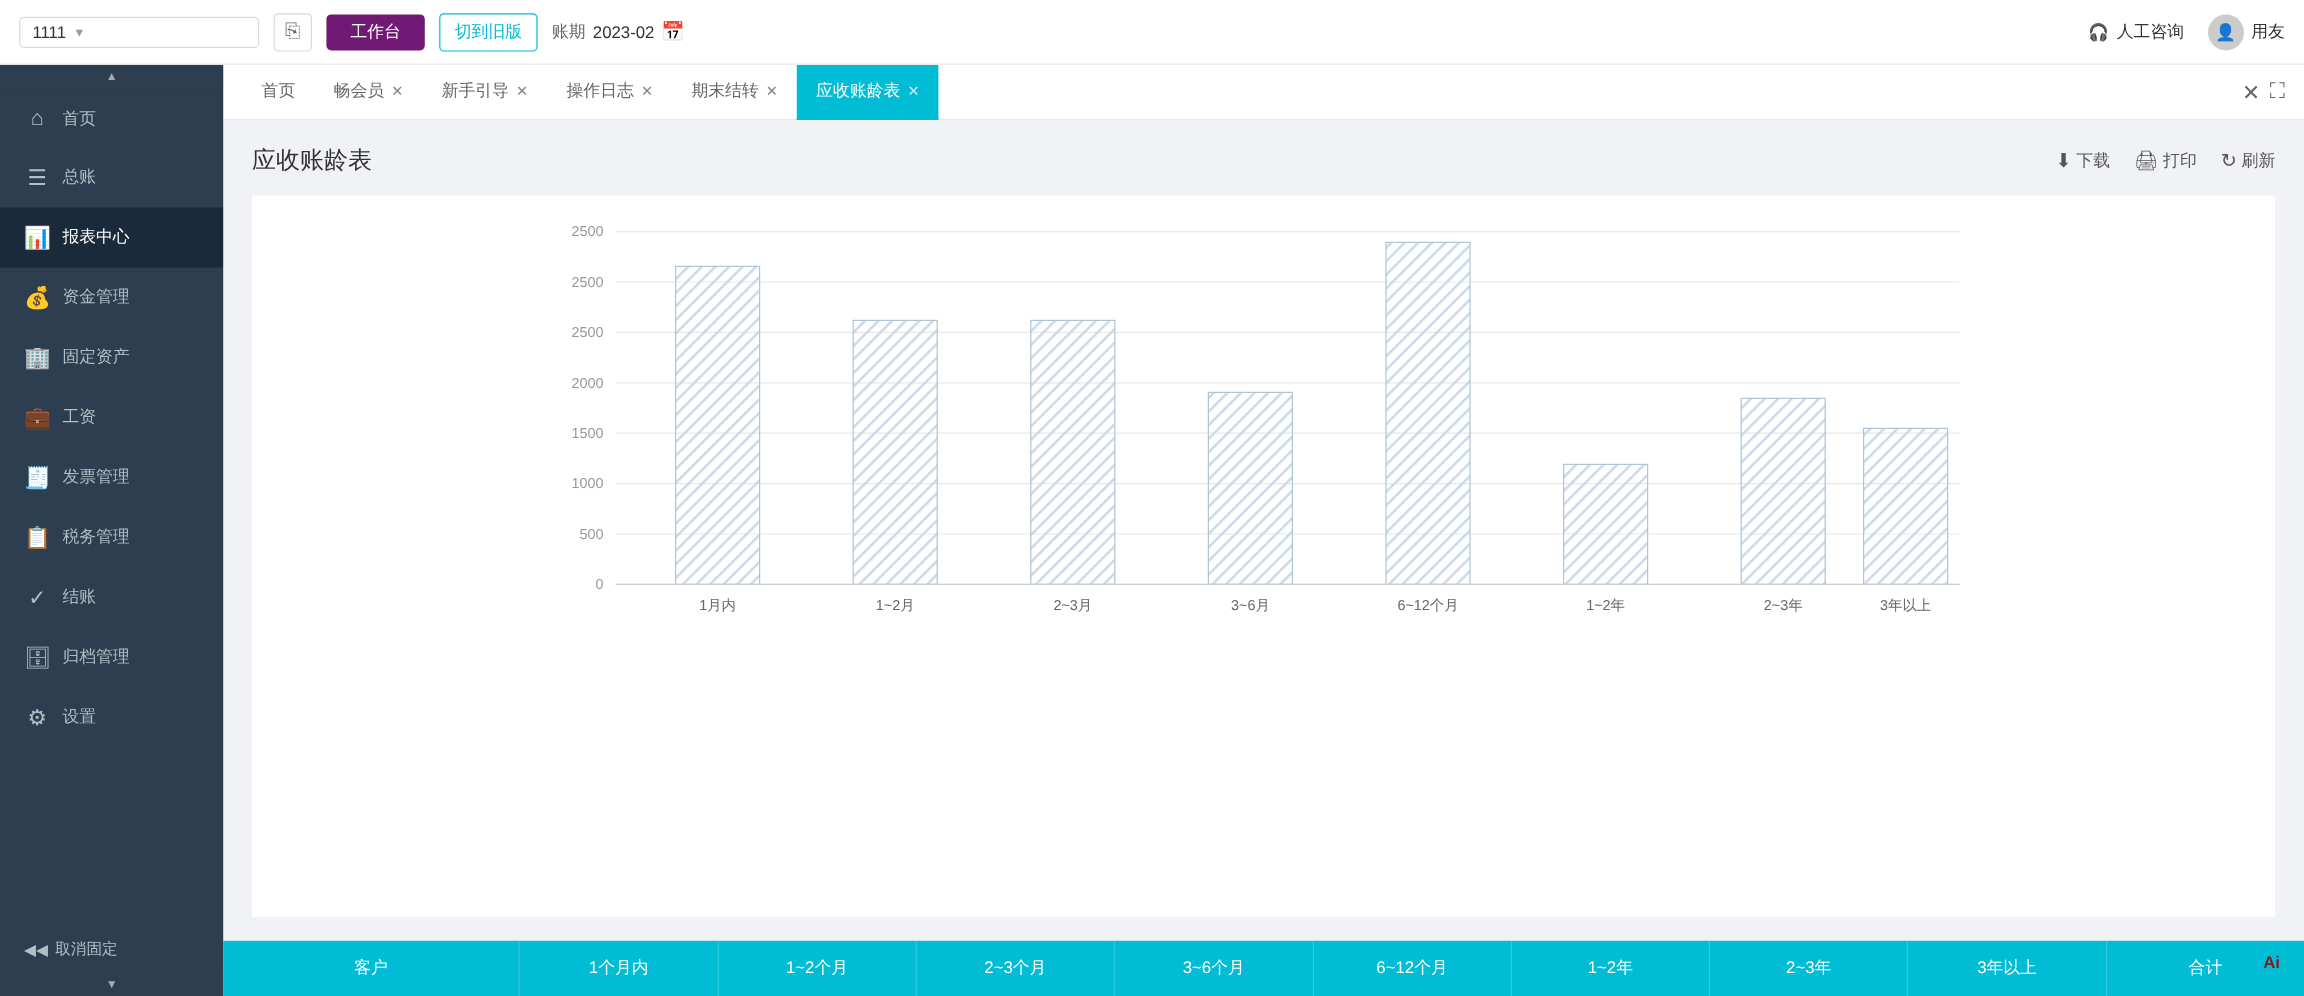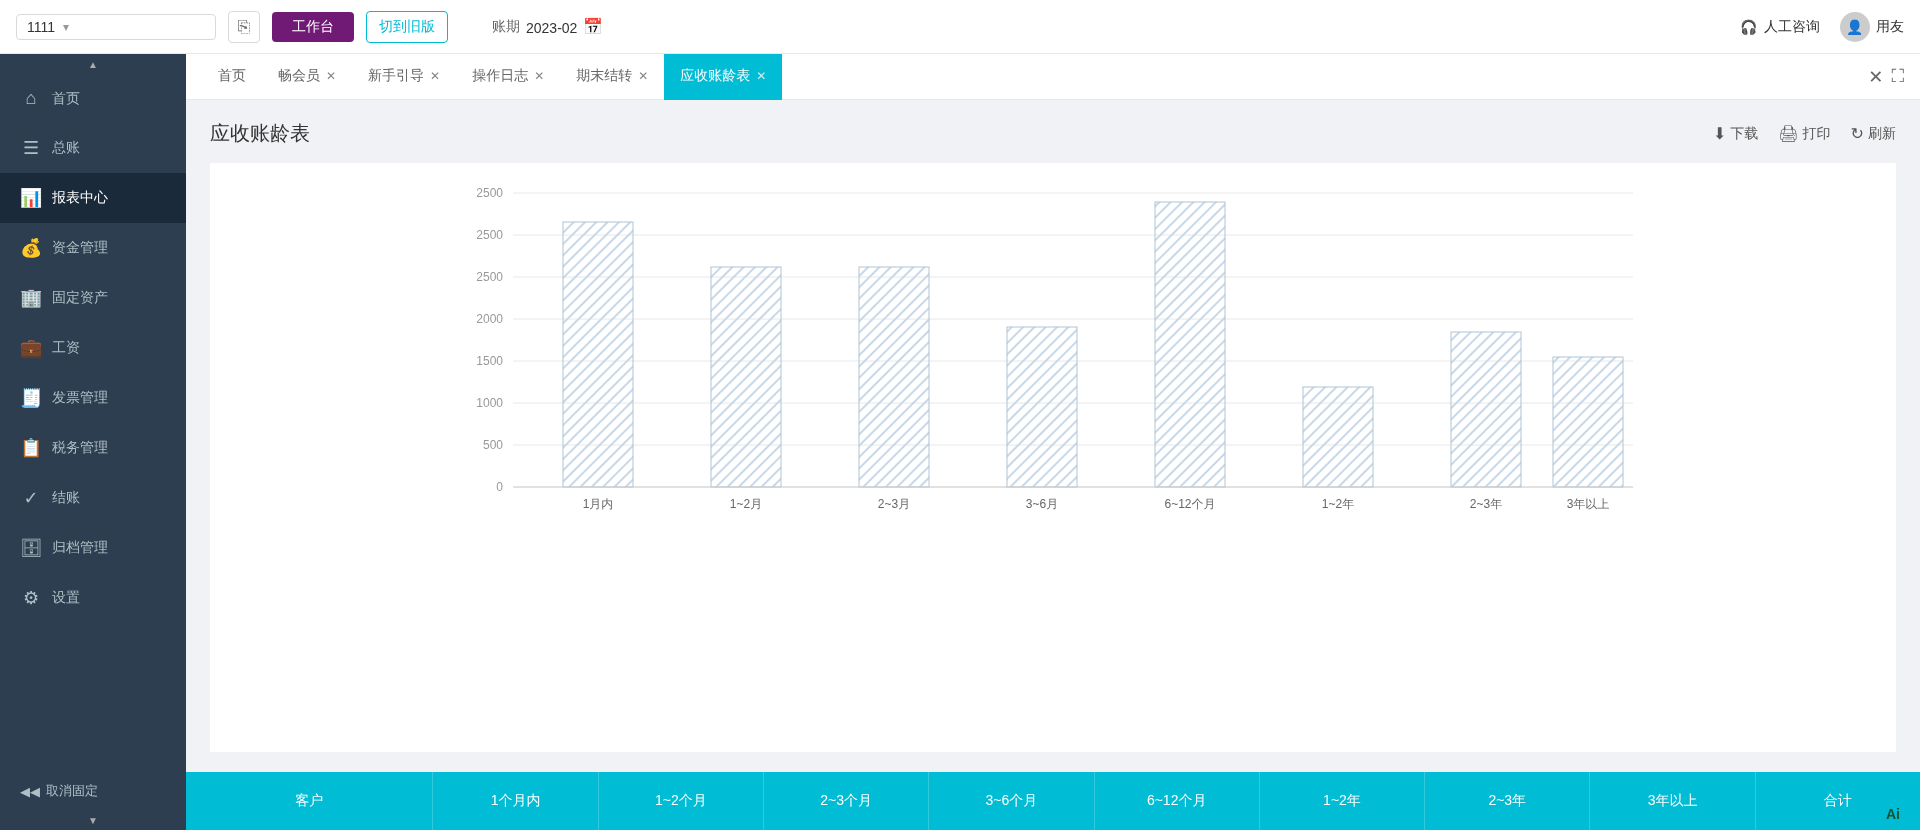--- a/index.html
+++ b/index.html
@@ -25,21 +25,21 @@
     }
     .workbench-btn {
       background: #701a75; color: #fff; border: none; border-radius: 4px;
       padding: 6px 20px; cursor: pointer; font-size: 14px; font-weight: 500;
     }
     .switch-btn {
       border: 1px solid #00bcd4; color: #00bcd4; background: #fff;
       border-radius: 4px; padding: 6px 12px; cursor: pointer; font-size: 14px; text-align: center;
     }
     .period-info {
-      display: flex; align-items: flex-end; gap: 6px; color: #333; margin-left: 32px;
+      display: flex; align-items: center; gap: 6px; color: #333;
     }
     .period-label { color: #666; }
     .period-cal { color: #666; font-size: 16px; }
     .header-right {
       margin-left: auto; display: flex; align-items: center; gap: 20px;
     }
     .consult-btn {
       display: flex; align-items: center; gap: 6px; color: #333; cursor: pointer;
     }
     .user-info {
@@ -118,33 +118,33 @@
       background: #fff; border-radius: 0; padding: 20px 20px 10px 20px;
       flex: 1; min-height: 400px;
     }
     .chart-wrapper { width: 100%; height: 350px; position: relative; }
 
     
     .chart-svg { width: 100%; height: 100%; }
 
     
     .table-header-bar {
-      background: #00bcd4; display: flex; height: 58px; flex-shrink: 0;
+      background: #00bcd4; display: flex; height: 46px; flex-shrink: 0;
     }
     .table-header-cell {
       flex: 1; display: flex; align-items: center; justify-content: center;
       color: #fff; font-size: 14px; font-weight: 500; border-right: 1px solid rgba(255,255,255,0.2);
     }
     .table-header-cell:last-child { border-right: none; }
     .table-header-cell.customer { flex: 1.5; }
 
     
     .ai-badge {
-      position: fixed; bottom: 0; right: 0; background: #00bcd4;
-      color: #14532d; padding: 8px 20px; font-size: 14px; font-weight: 600;
+      position: fixed; bottom: 12px; right: 0; background: #00bcd4;
+      color: #7f1d1d; padding: 8px 20px; font-size: 14px; font-weight: 600;
       border-radius: 4px 0 0 0; cursor: pointer;
     }
   </style>
 </head>
 <body>
 
 <div class="top-header">
   <div class="company-selector">
     <span>1111</span>
     <span class="chevron">▾</span>

